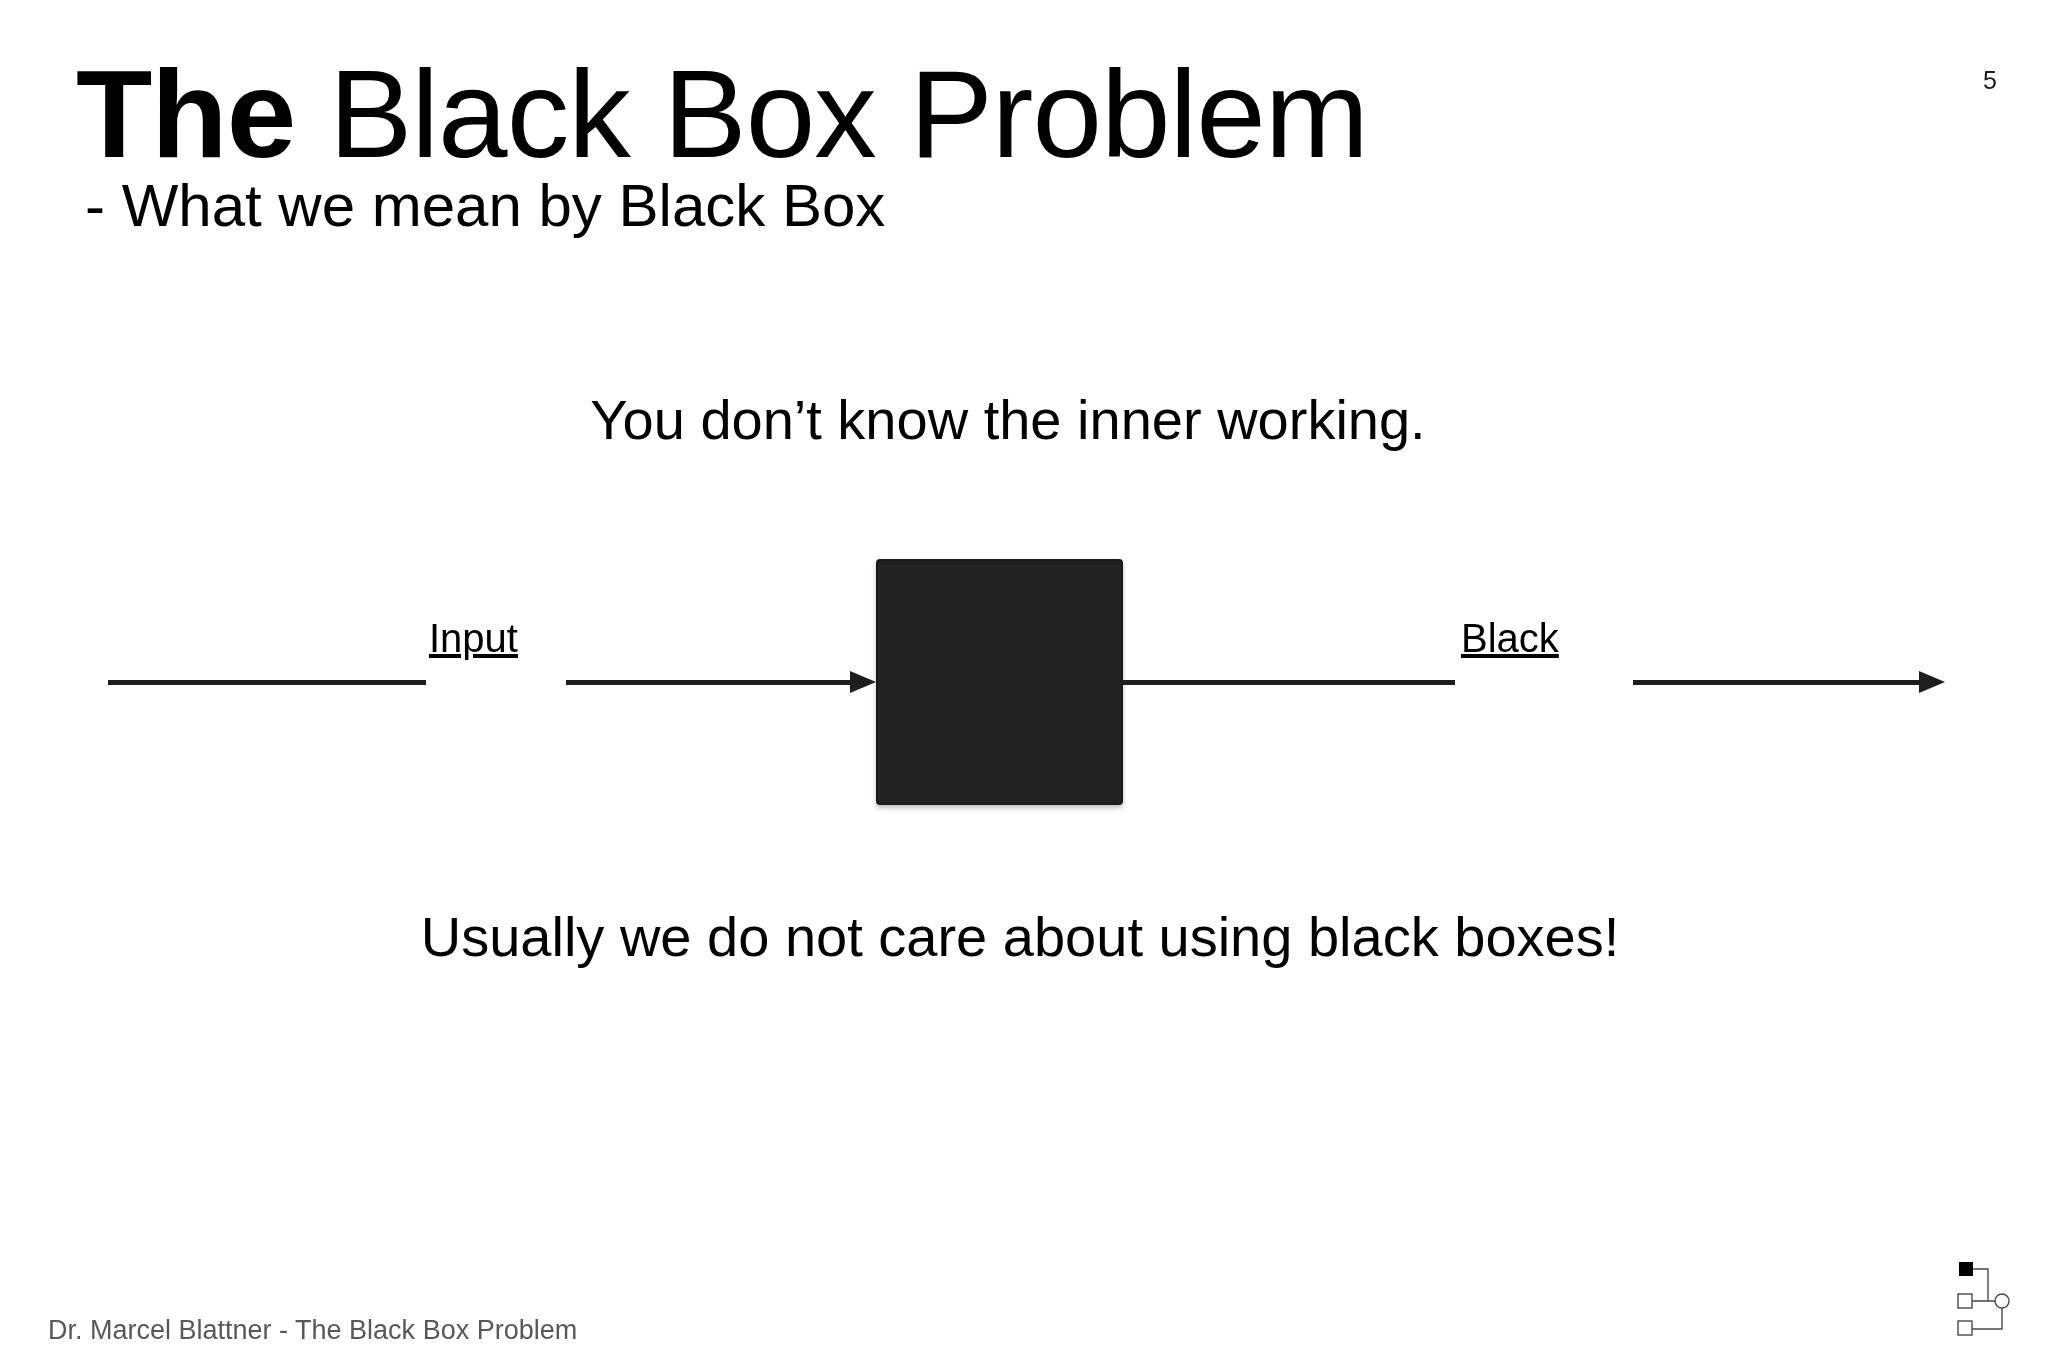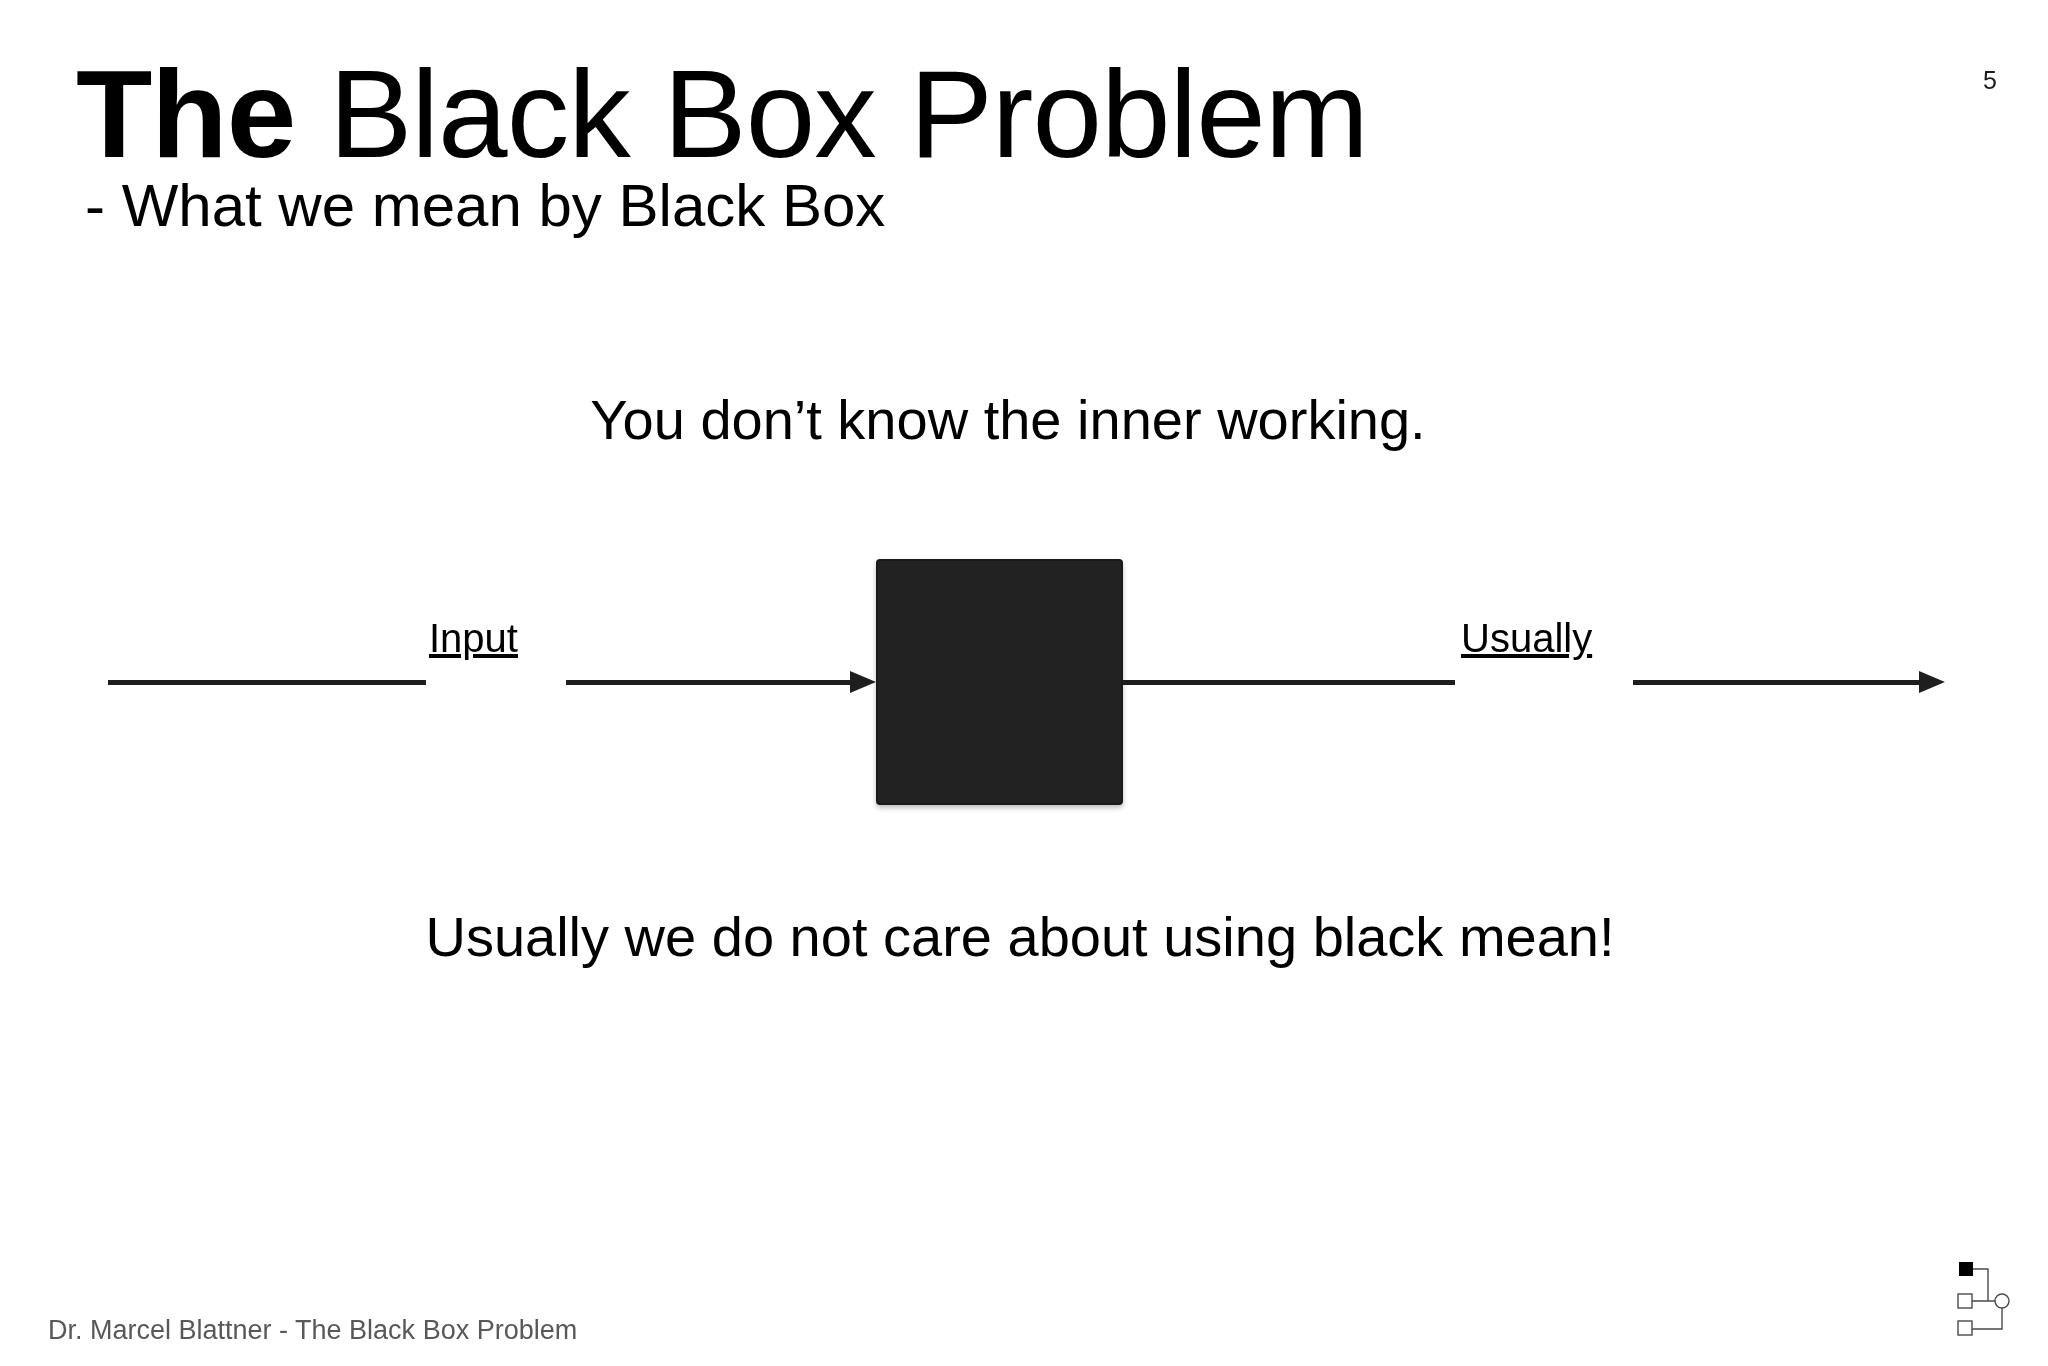--- a/index.html
+++ b/index.html
@@ -98,27 +98,27 @@
 
   <div class="diagram">
     <div class="hline seg1"></div>
     <div class="diagram-label input-label">Input</div>
     <div class="hline seg2"></div>
     <div class="arrowhead ah1"></div>
 
     <div class="black-box"></div>
 
     <div class="hline seg3"></div>
-    <div class="diagram-label output-label">Usually</div>
+    <div class="diagram-label output-label">Black</div>
     <div class="hline seg4"></div>
     <div class="arrowhead ah2"></div>
   </div>
 
   <div class="statement-bottom">
-    <div>Usually we do not care about using black mean!</div>
+    <div>Usually we do not care about using black boxes!</div>
   </div>
 
   <div class="footer">Dr. Marcel Blattner - The Black Box Problem</div>
 
   <svg class="logo" width="62" height="84" viewBox="0 0 62 84">
     <path d="M21 13 H36 V45 M20 45 H43 M50 52 V73 H20" fill="none" stroke="#4a4a4a" stroke-width="1.4"></path>
     <rect x="7" y="6" width="14" height="14" fill="#000000"></rect>
     <rect x="6" y="38" width="14" height="14" fill="#ffffff" stroke="#4a4a4a" stroke-width="1.4"></rect>
     <rect x="6" y="65" width="14" height="14" fill="#ffffff" stroke="#4a4a4a" stroke-width="1.4"></rect>
     <circle cx="50" cy="45" r="7" fill="#ffffff" stroke="#4a4a4a" stroke-width="1.4"></circle>

